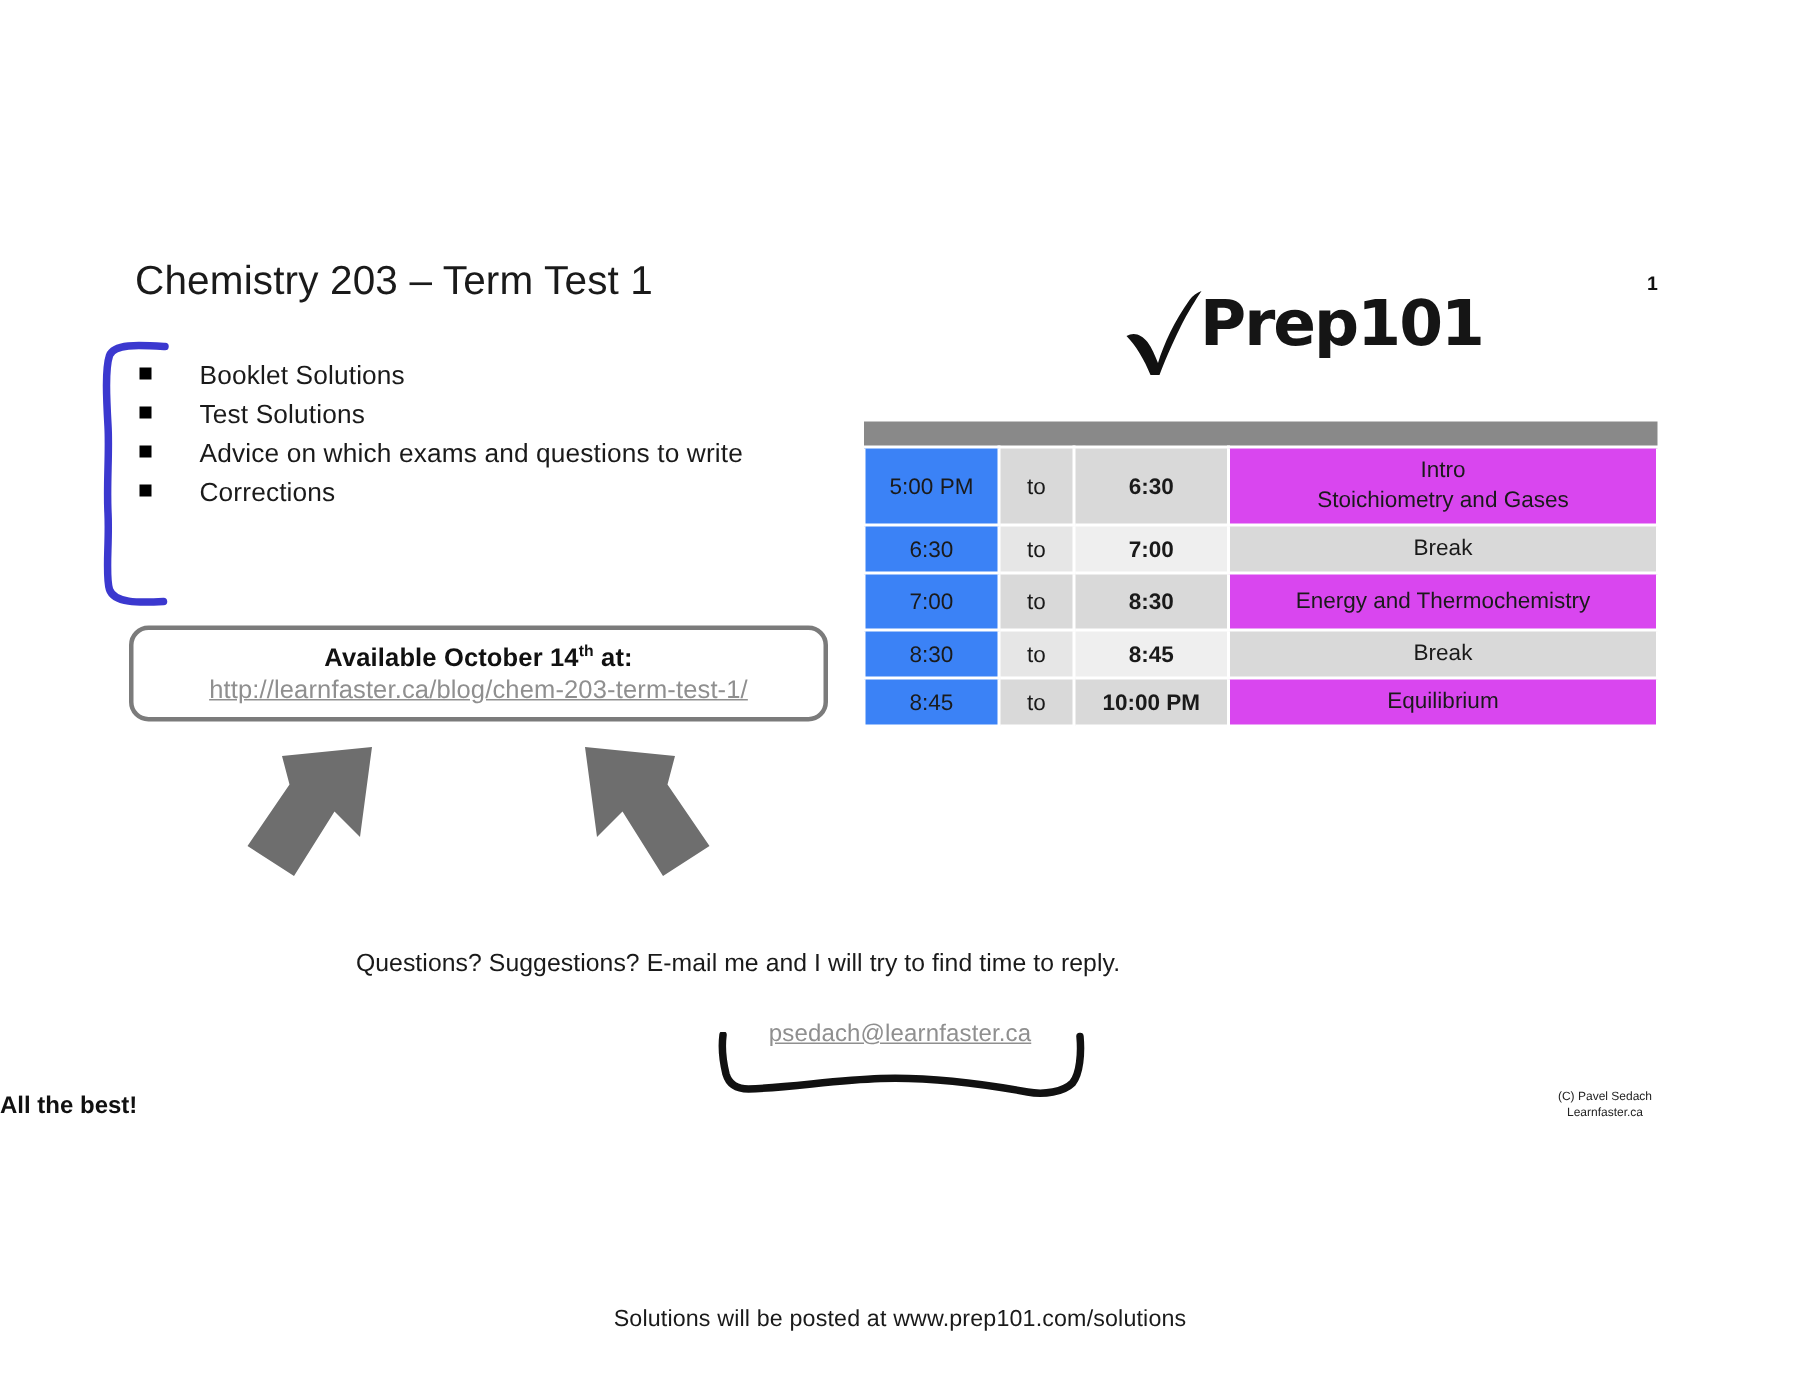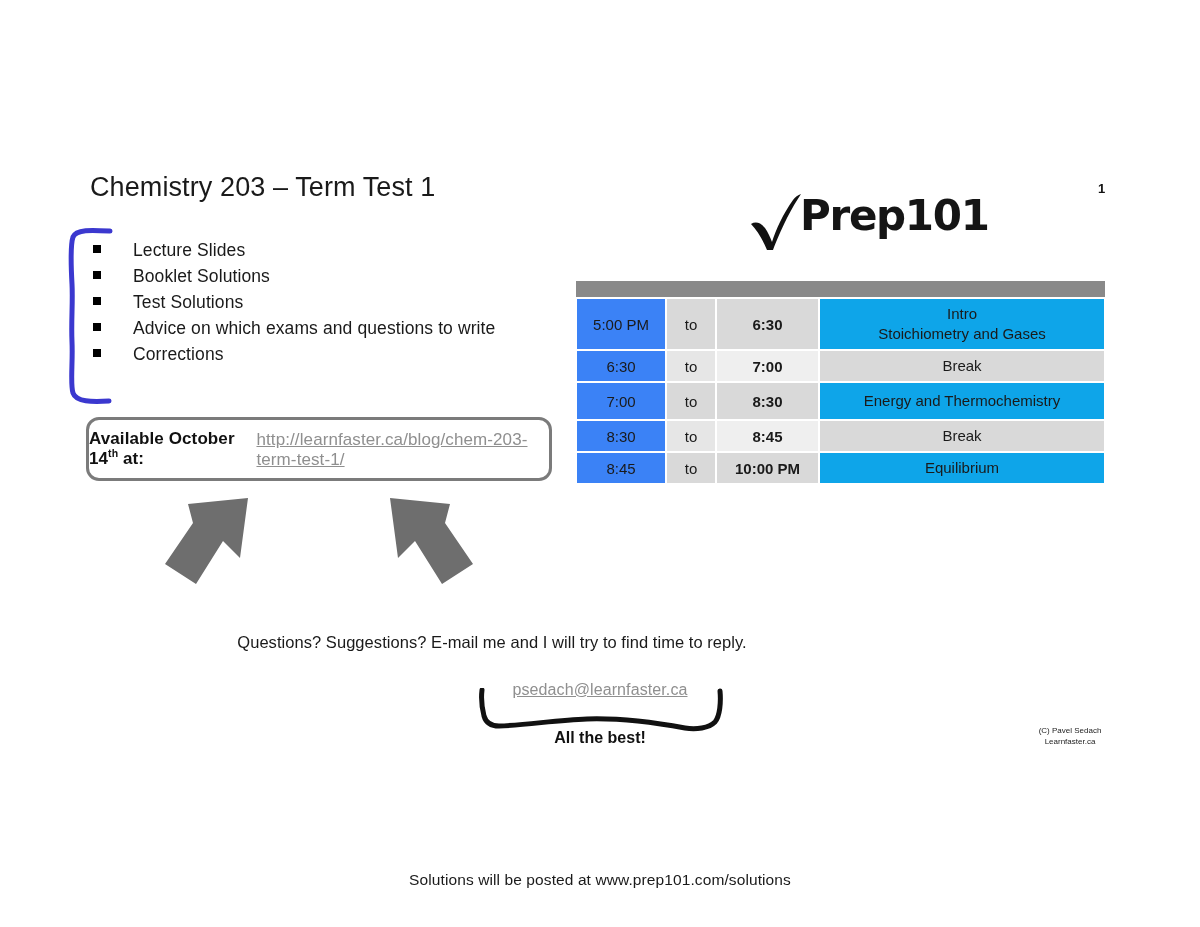--- a/index.html
+++ b/index.html
@@ -91,21 +91,21 @@
   .url-box {
     position: absolute;
     left: 86px;
     top: 417px;
     width: 466px;
     height: 64px;
     border: 3px solid #7b7b7b;
     border-radius: 13px;
     box-sizing: border-box;
     display: flex;
-    flex-direction: row;
+    flex-direction: column;
     align-items: center;
     justify-content: center;
     background: #ffffff;
   }
   .url-box-title {
     font-size: 17px;
     font-weight: bold;
     color: #111111;
     letter-spacing: 0.1px;
     line-height: 1.15;
@@ -199,21 +199,21 @@
     background: #d9d9d9;
     font-size: 14px;
     font-weight: 400;
   }
   .cell-end {
     background: #d9d9d9;
     font-weight: bold;
     font-size: 14.5px;
   }
   .cell-topic {
-    background: #0ea5e9;
+    background: #d946ef;
     font-size: 16px;
     line-height: 1.35;
   }
   tr.light .cell-to   { background: #e6e6e6; }
   tr.light .cell-end  { background: #efefef; }
   tr.light .cell-topic{ background: #d9d9d9; }
   tr.tall td  { height: 50px; }
   tr.short td { height: 30px; }
   tr.mid td   { height: 36px; }
 
@@ -250,21 +250,21 @@
     top: 688px;
     width: 250px;
     height: 46px;
     pointer-events: none;
   }
   .all-the-best {
     position: absolute;
     left: 0;
     top: 729px;
     width: 1200px;
-    text-align: center;
+    text-align: left;
     font-size: 16px;
     font-weight: bold;
     color: #111111;
   }
 
   
   .copyright {
     position: absolute;
     left: 1020px;
     top: 726px;
@@ -293,24 +293,20 @@
 <div class="slide">
 
   <div class="slide-title">Chemistry 203 – Term Test 1</div>
   <div class="page-number">1</div>
 
   <svg class="blue-bracket" viewBox="0 0 56 180" fill="none" aria-hidden="true">
     <path d="M48 5 C30 4 14 3 11 11 C8 20 9 40 10 58 C11 76 9 96 10 116 C11 136 8 158 11 167 C14 176 30 176 47 175" stroke="#3b38cf" stroke-width="5" stroke-linecap="round" stroke-linejoin="round" fill="none"></path>
   </svg>
 
   <div class="bullet-list">
-    <div class="bullet-row">
-      <span class="bullet-marker"></span>
-      <span class="bullet-text">Lecture Slides</span>
-    </div>
     <div class="bullet-row">
       <span class="bullet-marker"></span>
       <span class="bullet-text">Booklet Solutions</span>
     </div>
     <div class="bullet-row">
       <span class="bullet-marker"></span>
       <span class="bullet-text">Test Solutions</span>
     </div>
     <div class="bullet-row">
       <span class="bullet-marker"></span>

